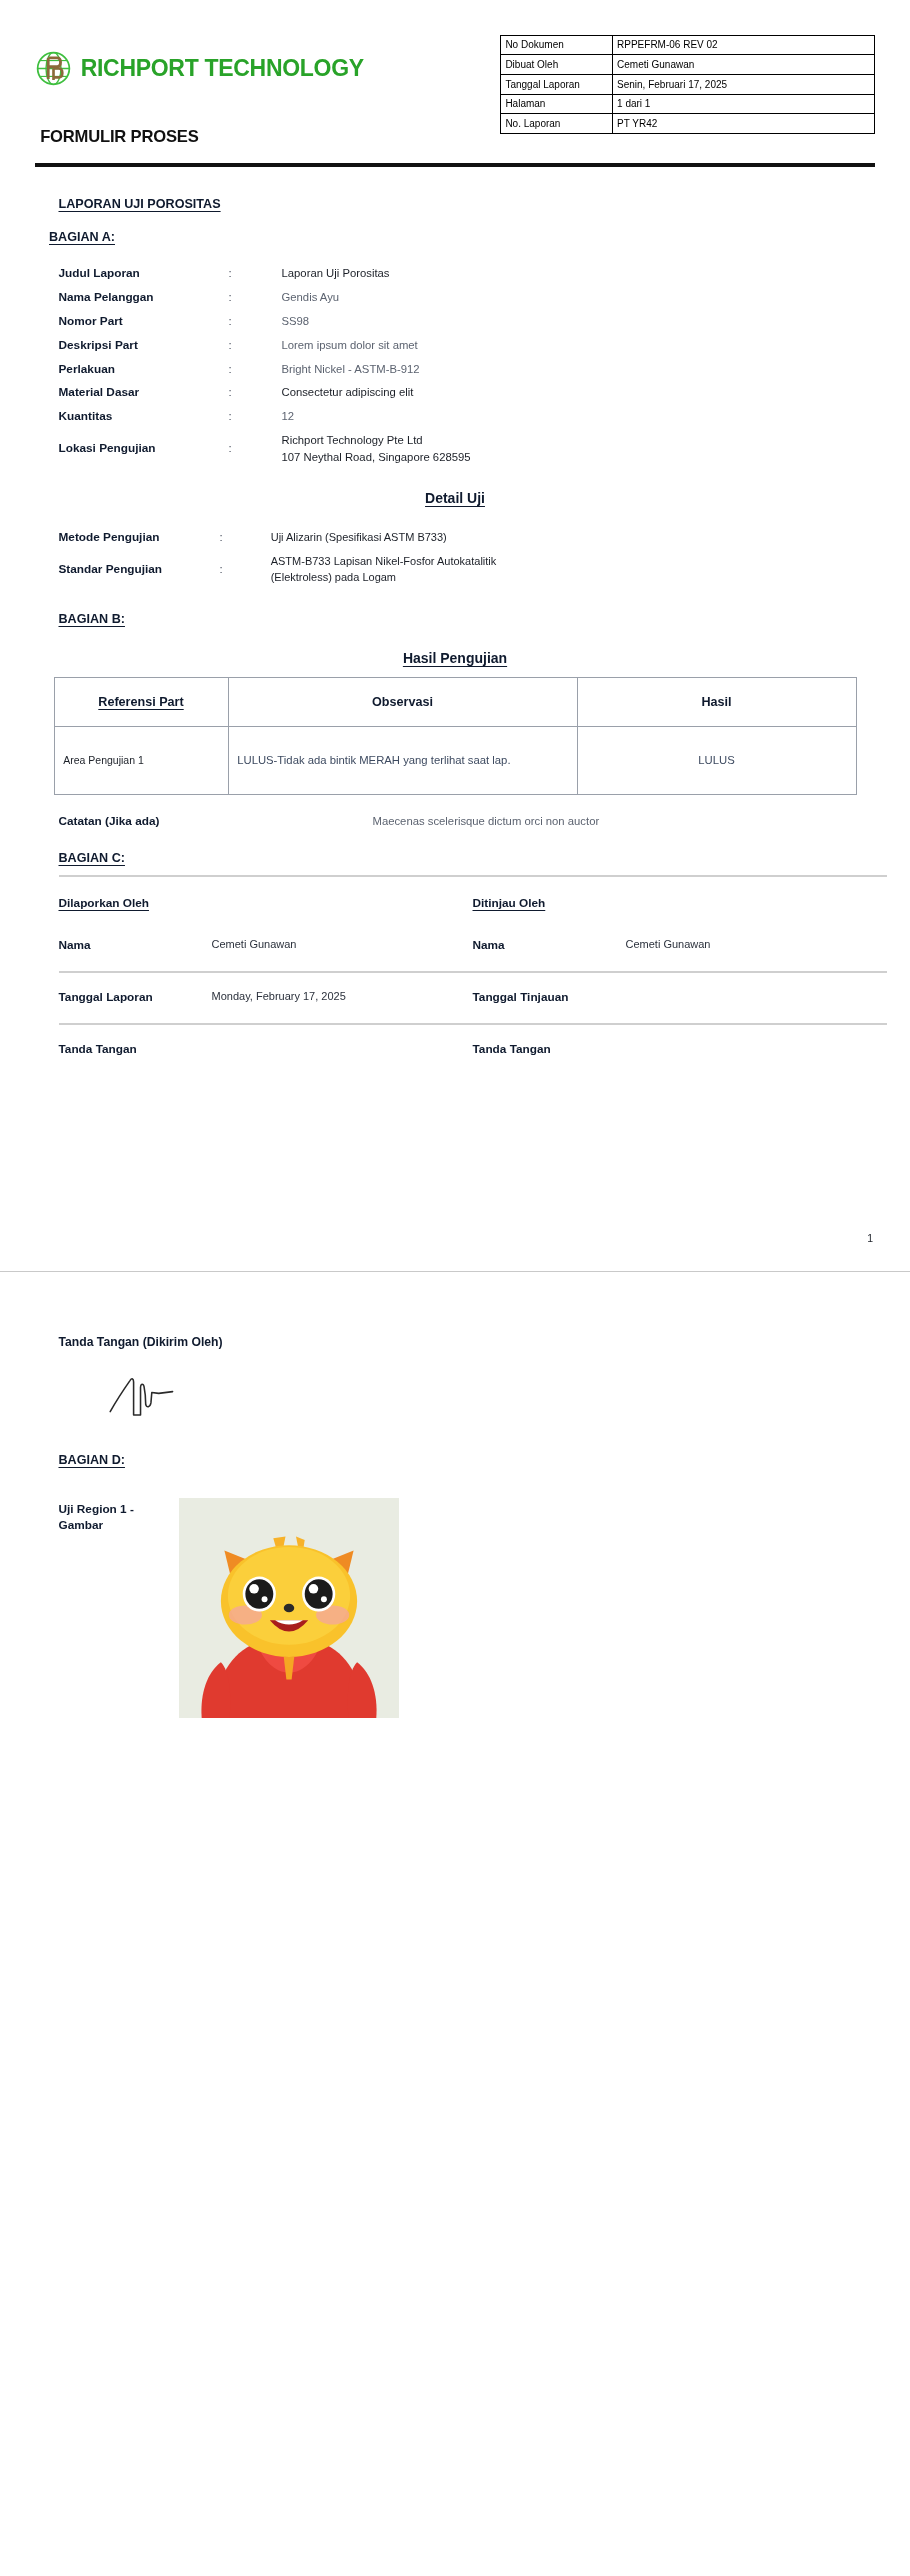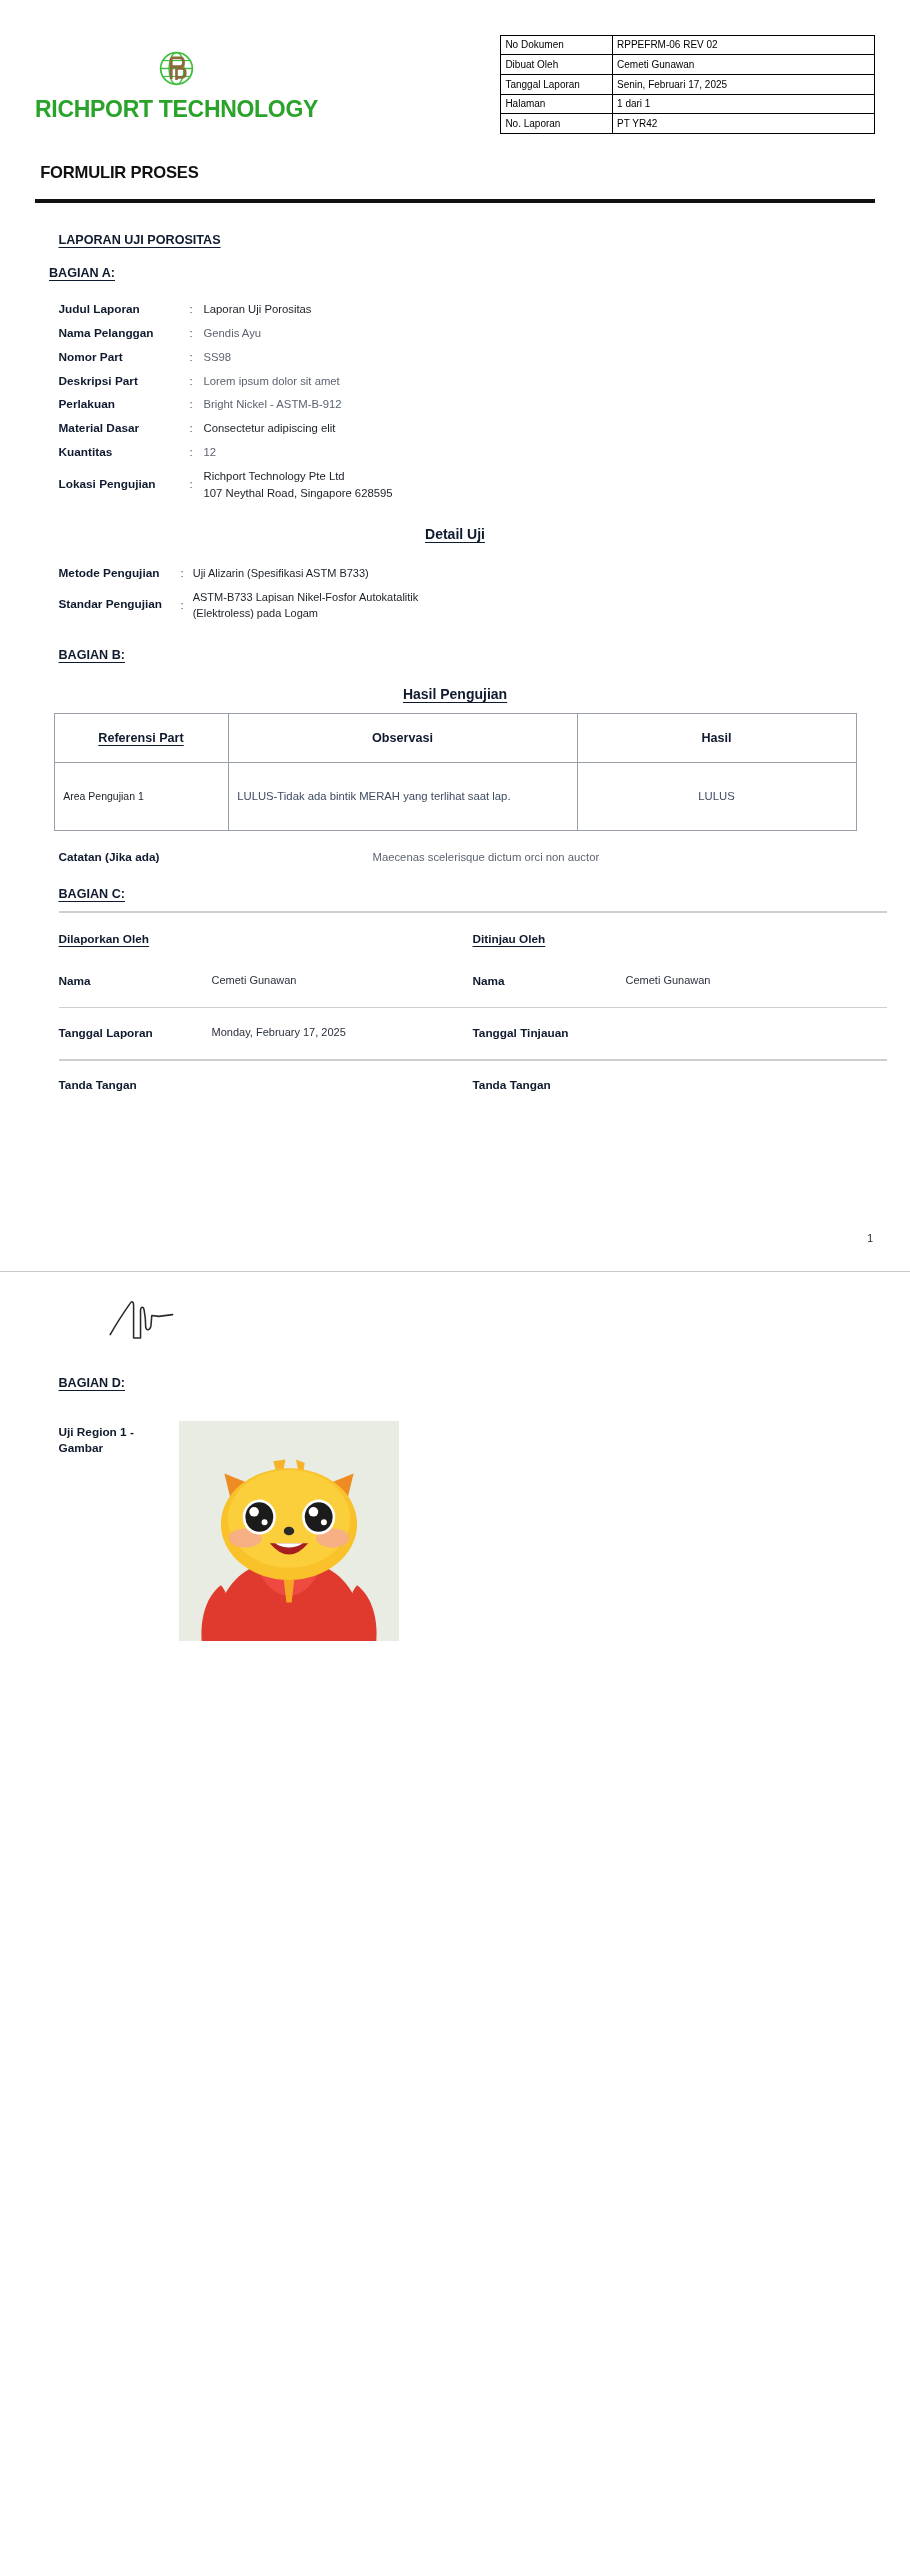--- a/index.html
+++ b/index.html
@@ -36,21 +36,20 @@
     display: flex;
     align-items: flex-start;
     padding: 33px 35px 0 35px;
     justify-content: space-between;
   }
   .brand-block { padding-top: 17.4px; }
   .brand-row {
     display: flex;
     align-items: center;
     gap: 8.7px;
-    flex-direction: column;
   }
   .brand-logo { width: 37px; height: 37px; flex: 0 0 auto; }
   .brand-name {
     font-size: 23px;
     font-weight: bold;
     color: #29a329;
     letter-spacing: -0.3px;
     font-family: "Liberation Sans", sans-serif;
   }
   .form-title {
@@ -100,20 +99,21 @@
   .t-bagian-a { margin-top: 19px; margin-left: 14px; }
   .t-bagian-b { margin-top: 26px; margin-left: 23.5px; }
   .t-bagian-c { margin-top: 23px; margin-left: 23.5px; }
   .t-bagian-d { margin-top: 26px; margin-left: 23.5px; }
 
   .kv-list { margin-top: 21px; margin-left: 23.5px; }
   .kv-row {
     display: flex;
     align-items: flex-start;
     margin-bottom: 6.1px;
+    gap: 39px;
   }
   .kv-row.tall { margin-bottom: 1.7px; align-items: center; }
   .kv-label {
     width: 131px;
     flex: 0 0 131px;
     font-size: 11.8px;
     font-weight: bold;
     color: #0f1a2e;
     line-height: 1.5;
   }
@@ -484,20 +484,21 @@
 
       <div class="pg-num" style="top:1232px;">1</div>
     </div>
   </div>
 
   <div class="page-sep"></div>
 
   <div class="page page-2">
     <div class="p2-body">
 
+      <div class="ttd-dikirim">Tanda Tangan (Dikirim Oleh)</div>
 
       <div class="sig-draw">
         <svg width="78" height="63" viewBox="0 0 90 72">
           <path d="M6 58 C14 44 22 32 29 22 C31 19 33 20 33 24 L33 62 L41 62 L41 30 C41 26 44 25 45 29 C46 34 47 42 47 50 C48 54 52 53 53 48 L54 36 L62 37 L78 35" fill="none" stroke="#2a2a2a" stroke-width="1.8" stroke-linecap="round" stroke-linejoin="round"></path>
         </svg>
       </div>
 
       <div class="sec-title t-bagian-d">BAGIAN D:</div>
 
       <div class="region-block">

